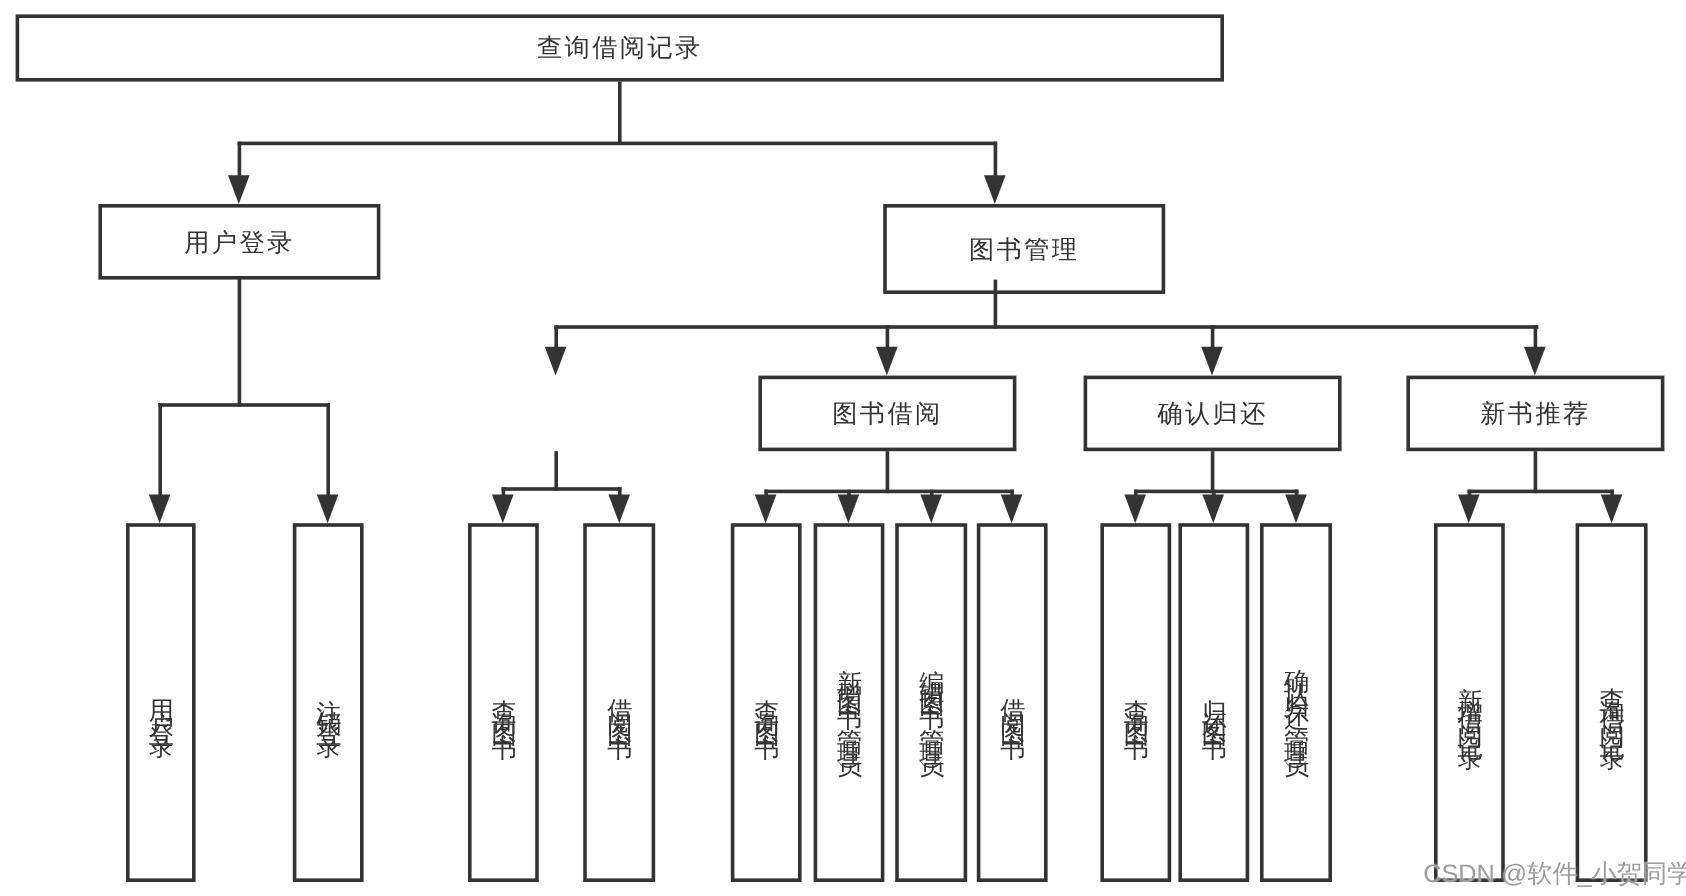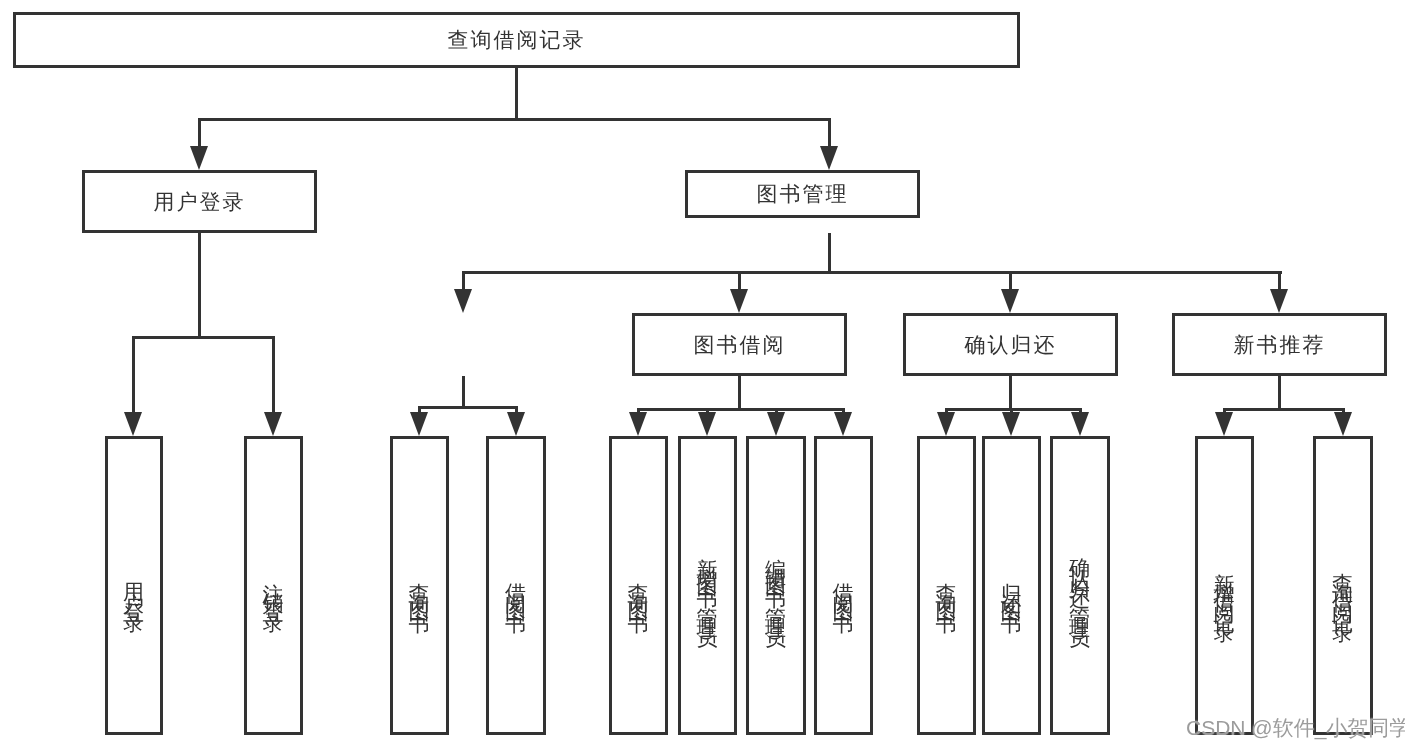--- a/index.html
+++ b/index.html
@@ -57,21 +57,21 @@
 
 <div class="canvas">
 
   <div class="hbox" style="left:13px;top:12px;width:1007px;height:56px">
     <span>查询借阅记录</span>
   </div>
 
   <div class="hbox" style="left:82px;top:170px;width:235px;height:63px">
     <span>用户登录</span>
   </div>
-  <div class="hbox" style="left:685px;top:170px;width:235px;height:48px">
+  <div class="hbox" style="left:736px;top:170px;width:235px;height:75px">
     <span>图书管理</span>
   </div>
 
   <div class="hbox" style="left:632px;top:313px;width:215px;height:63px">
     <span>图书借阅</span>
   </div>
   <div class="hbox" style="left:903px;top:313px;width:215px;height:63px">
     <span>确认归还</span>
   </div>
   <div class="hbox" style="left:1172px;top:313px;width:215px;height:63px">

